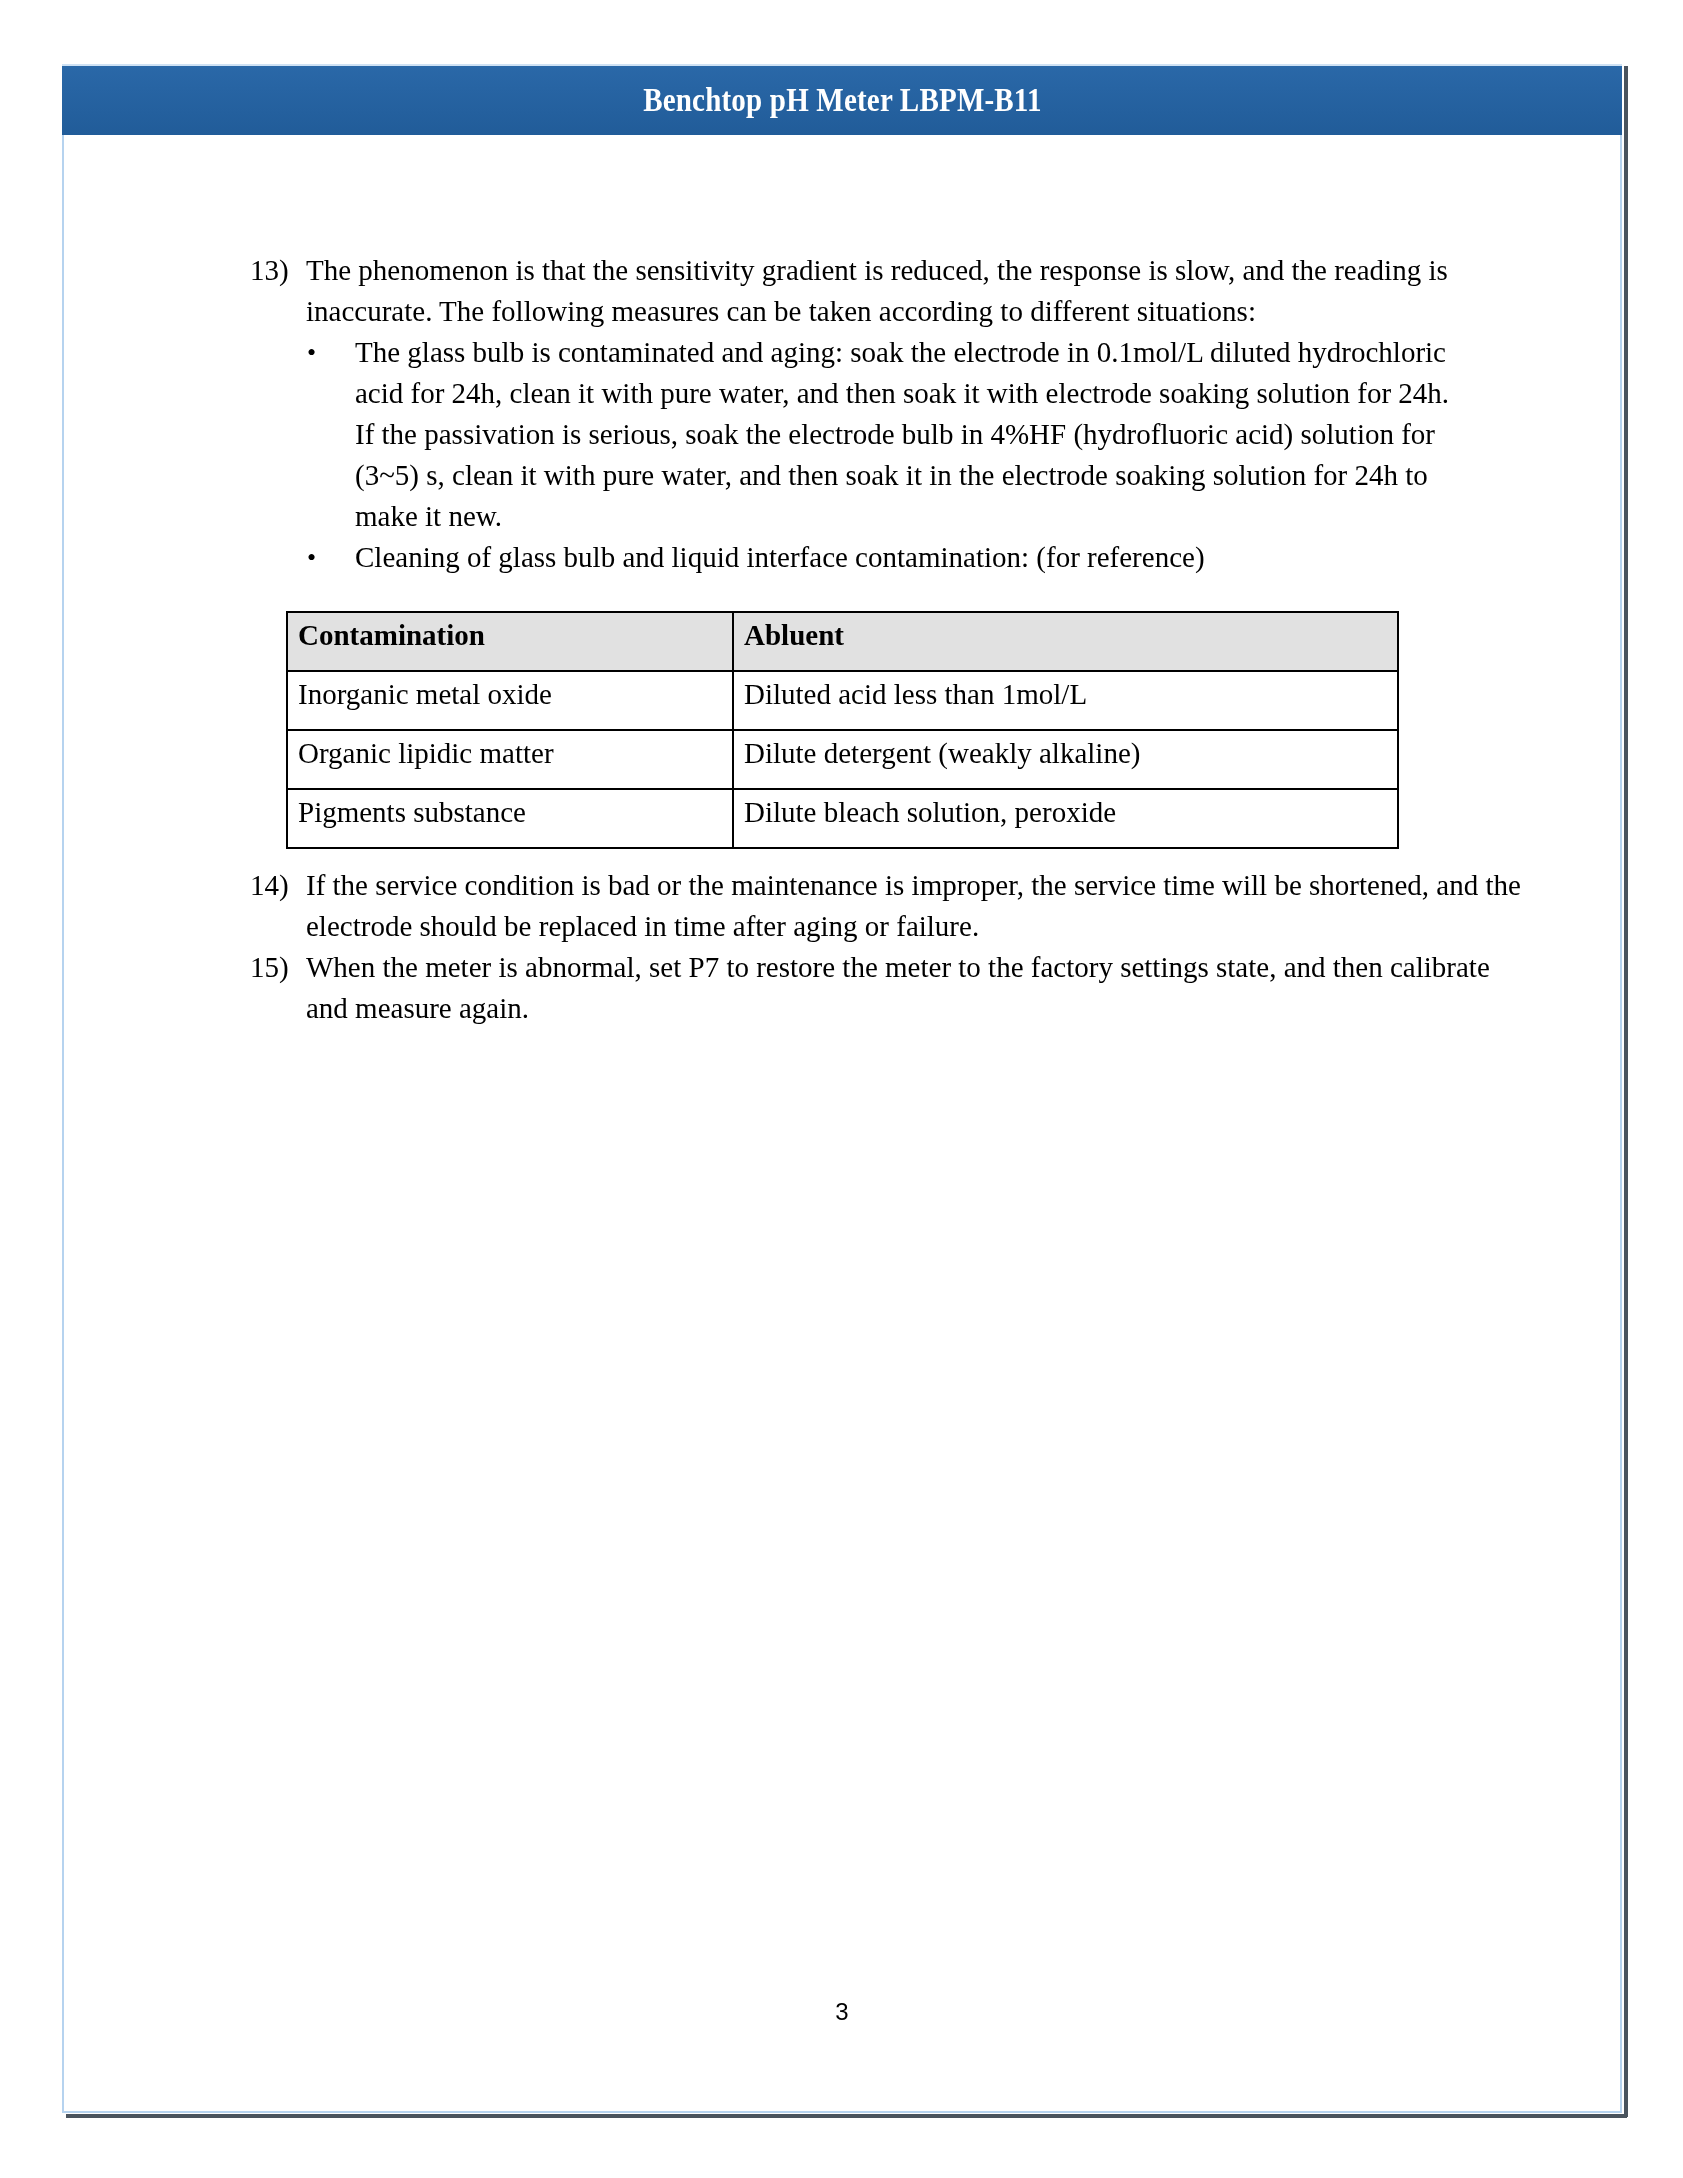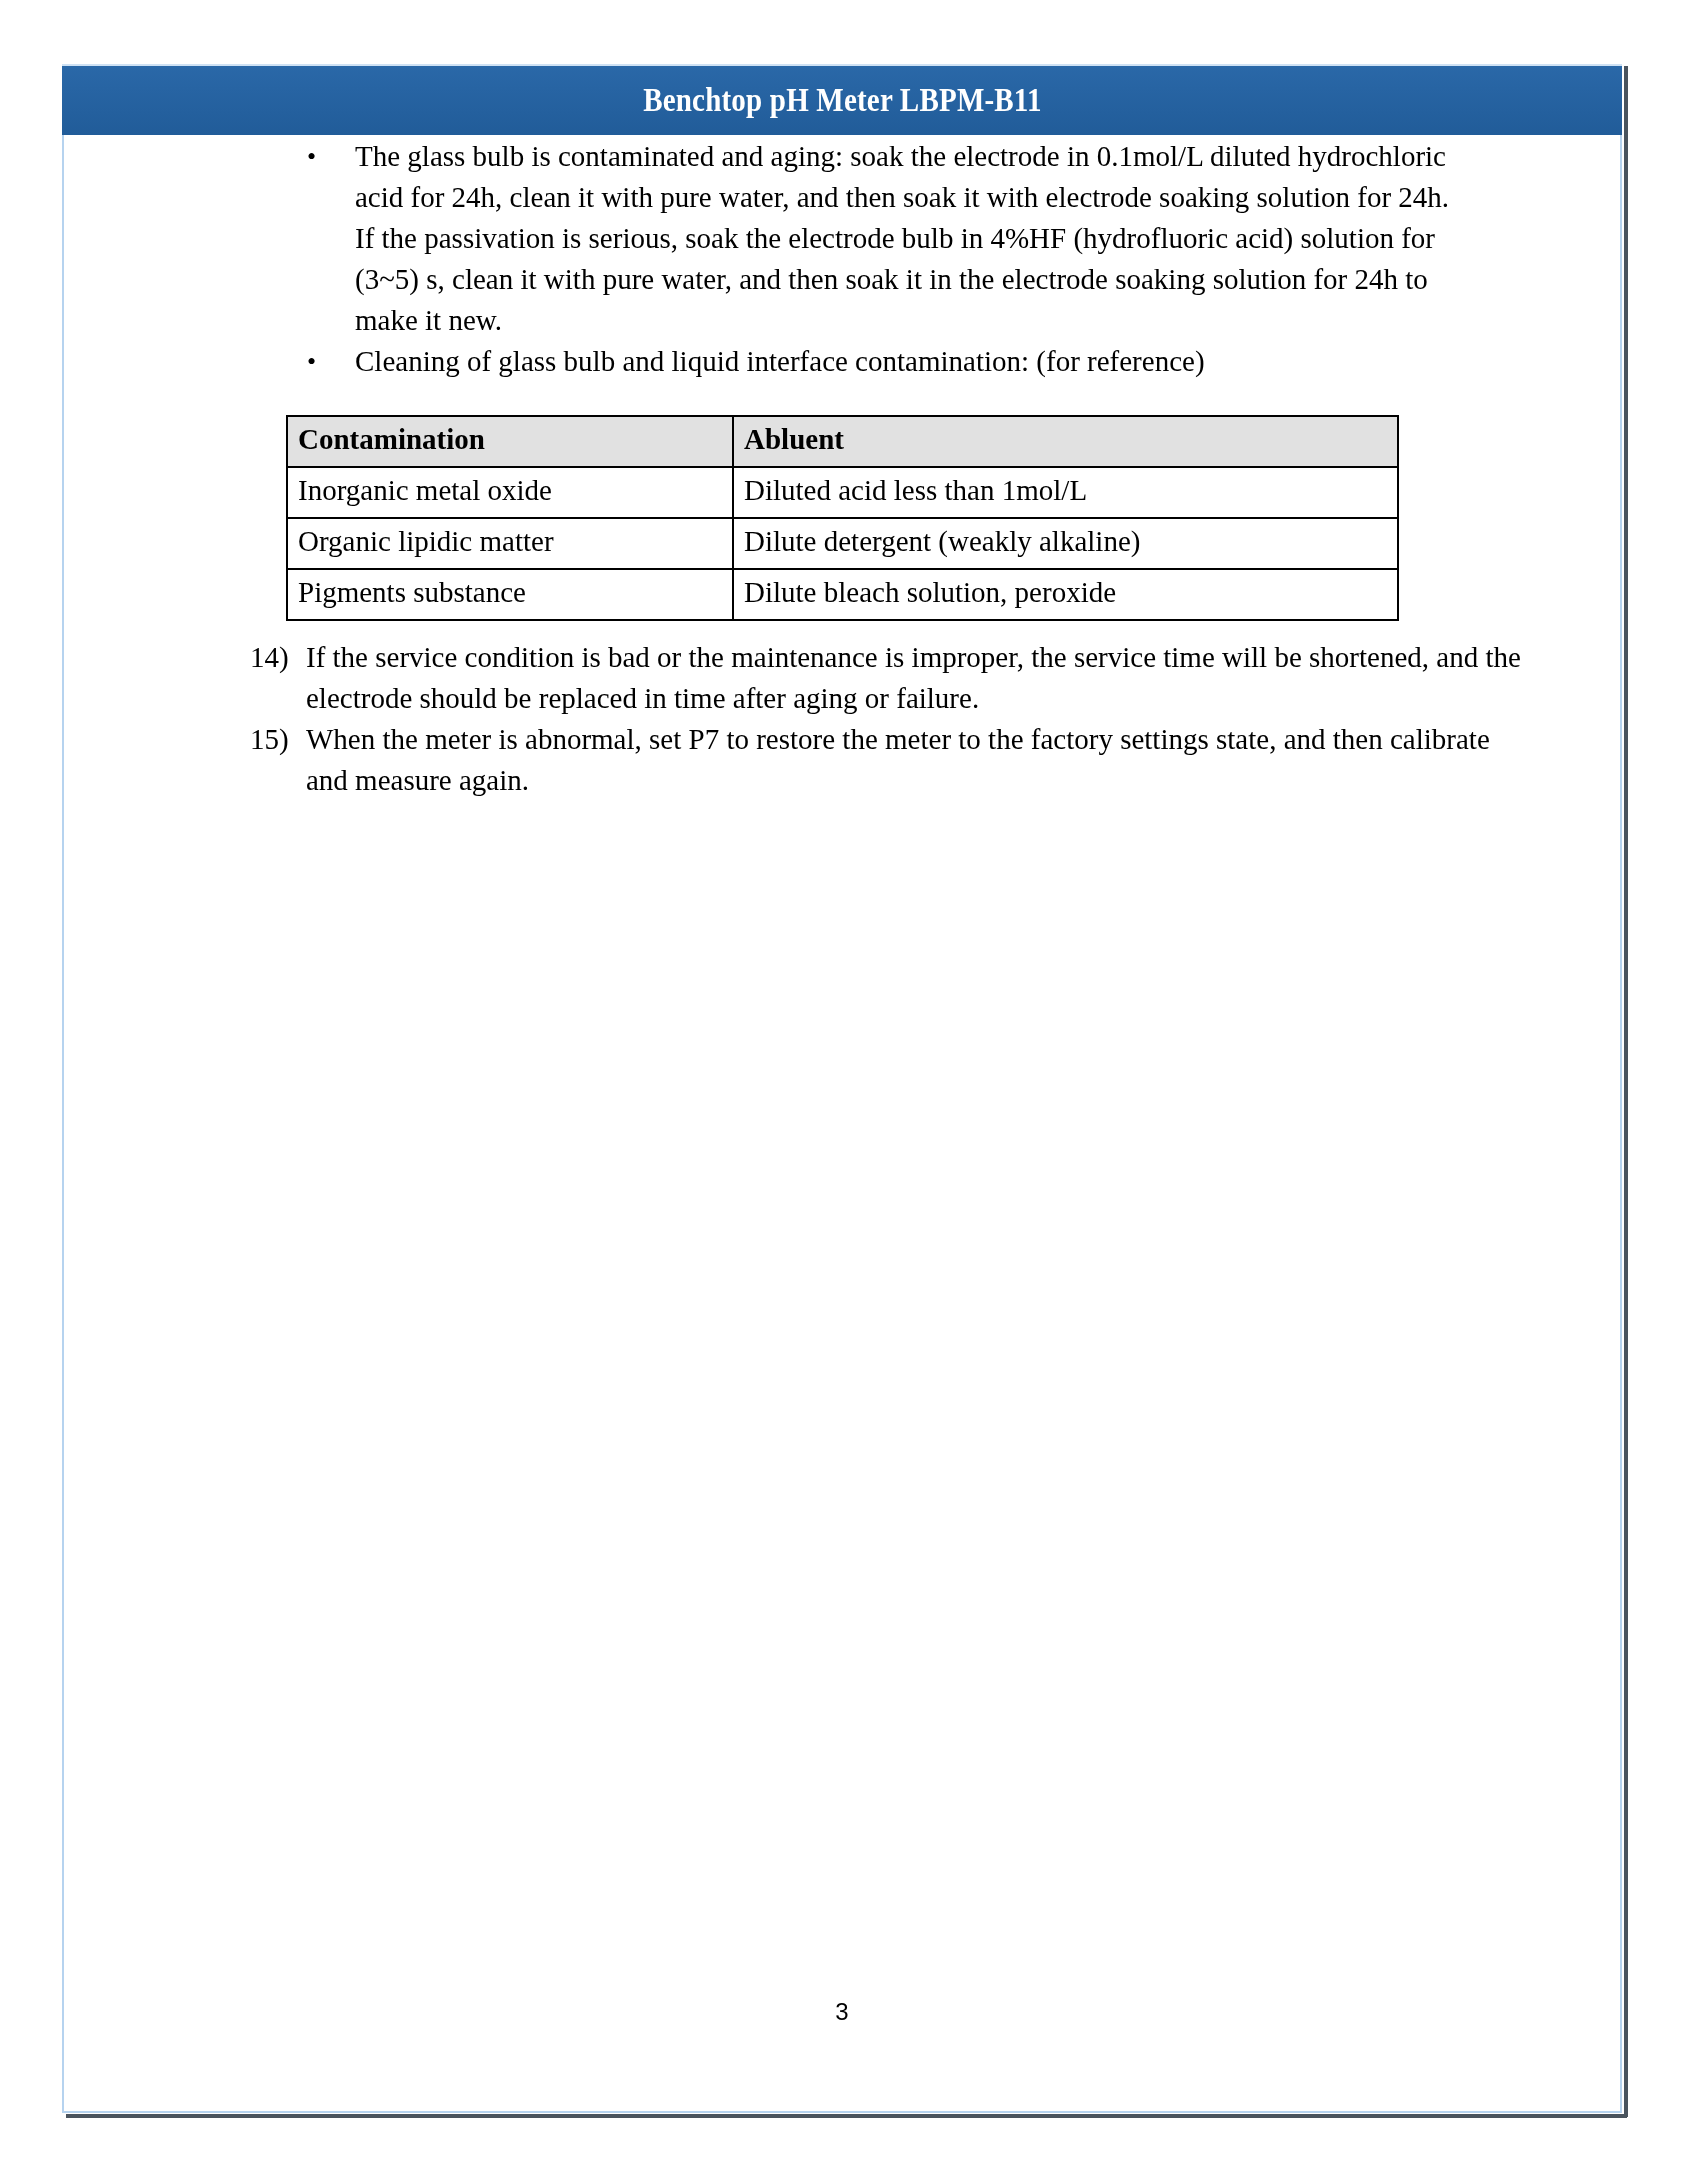--- a/index.html
+++ b/index.html
@@ -129,21 +129,21 @@
     table-layout: fixed;
     width: 1111px;
     margin: 0;
     font-size: 29px;
   }
   #contamination-table col.c1 { width: 446px; }
   #contamination-table col.c2 { width: 665px; }
   #contamination-table th,
   #contamination-table td {
     border: 2px solid #000000;
-    padding: 2px 10px 8px 10px;
+    padding: 2px 10px 16px 10px;
     height: 39px;
     line-height: 36px;
     text-align: left;
     vertical-align: middle;
     color: #000000;
     font-weight: normal;
     white-space: nowrap;
     overflow: hidden;
     margin-top: 26px;
   }
@@ -172,20 +172,24 @@
 <div id="page-sheet"></div>
 <div id="sheet-shadow-right"></div>
 <div id="sheet-shadow-bottom"></div>
 
 <div id="banner">
   <div id="banner-title">Benchtop pH Meter LBPM-B11</div>
 </div>
 
 <div id="content">
 
+  <div class="numbered-item" style="margin-top:114px; margin-left:188px; width:1223px;">
+    <span class="marker">13)</span>
+    <span class="item-body">The phenomenon is that the sensitivity gradient is reduced, the response is slow, and the reading is inaccurate. The following measures can be taken according to different situations:</span>
+  </div>
 
   <ul class="bullet-list" style="margin-top:0; margin-left:245px; width:1168px;">
     <li class="bullet-item">
       <span class="bullet-dot">•</span>
       <span>The glass bulb is contaminated and aging: soak the electrode in 0.1mol/L diluted hydrochloric acid for 24h, clean it with pure water, and then soak it with electrode soaking solution for 24h. If the passivation is serious, soak the electrode bulb in 4%HF (hydrofluoric acid) solution for (3~5) s, clean it with pure water, and then soak it in the electrode soaking solution for 24h to make it new.</span>
     </li>
     <li class="bullet-item">
       <span class="bullet-dot">•</span>
       <span>Cleaning of glass bulb and liquid interface contamination: (for reference)</span>
     </li>

